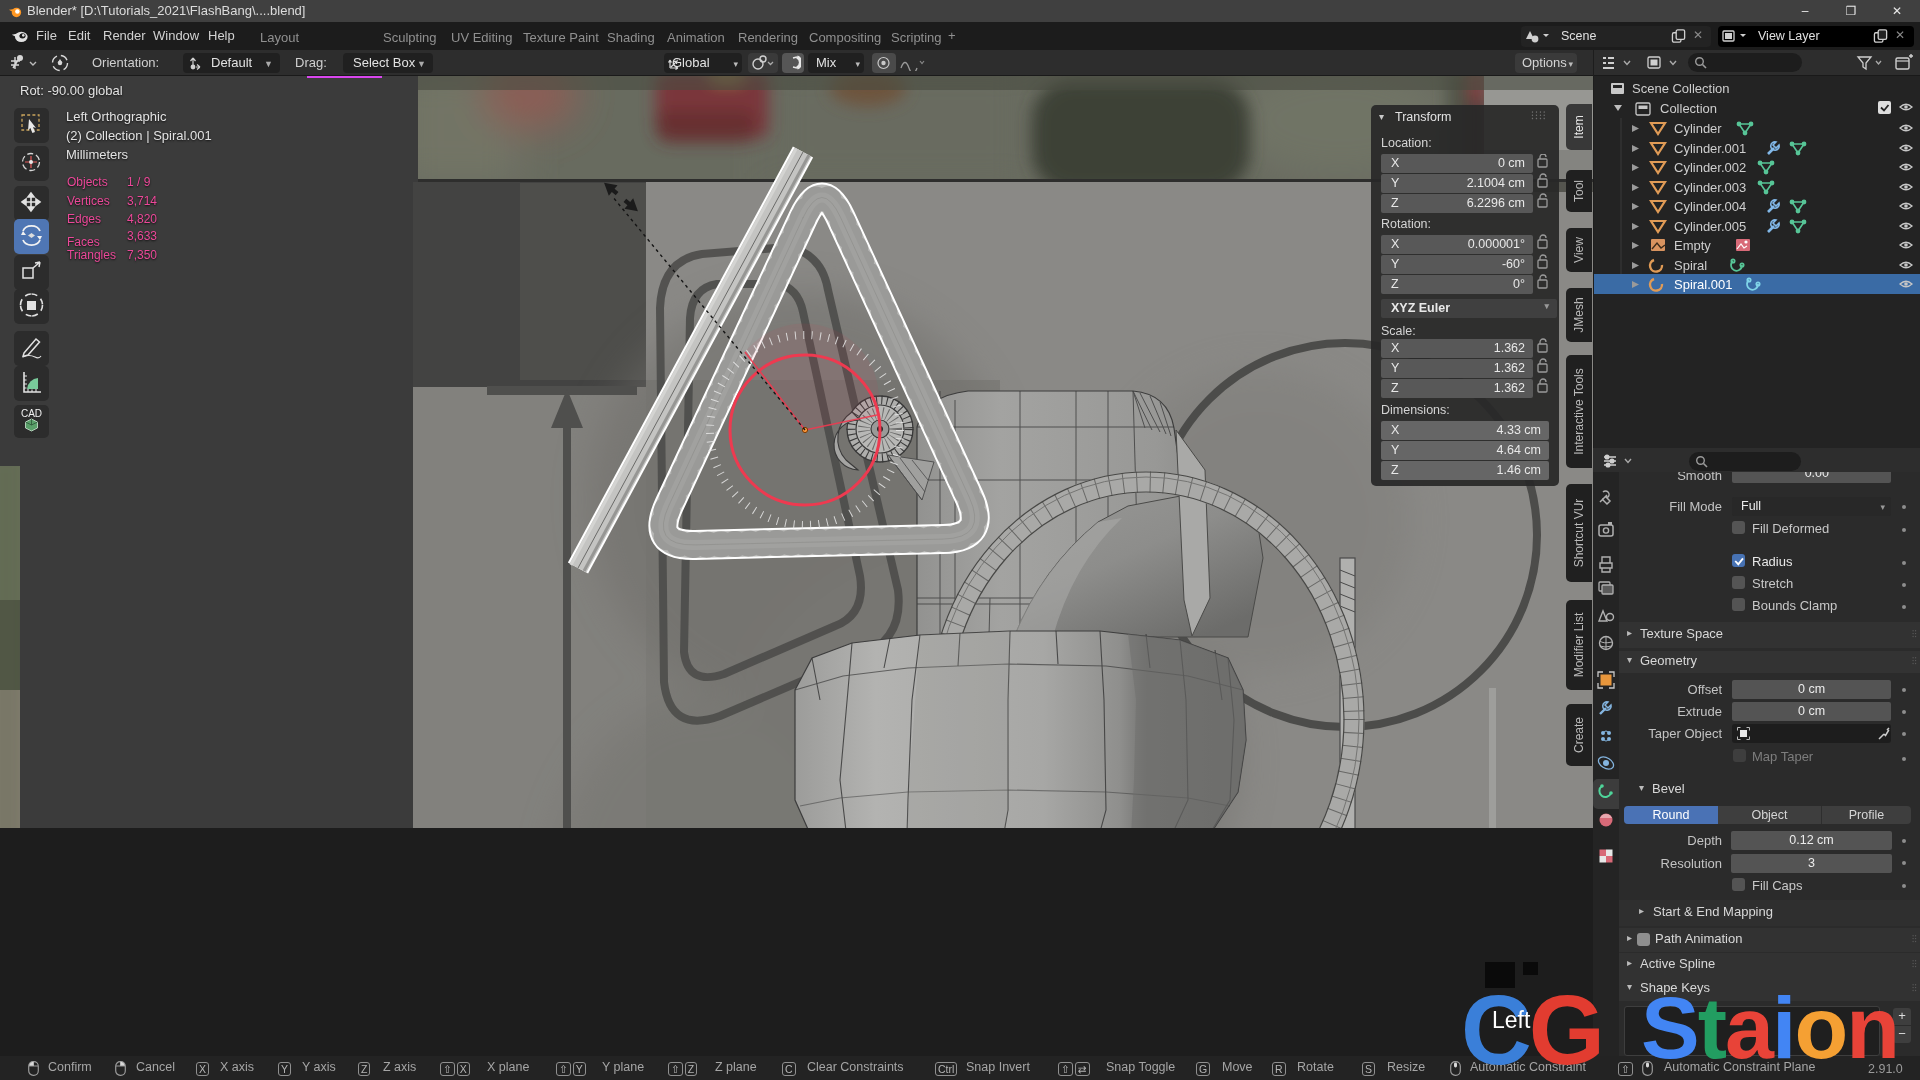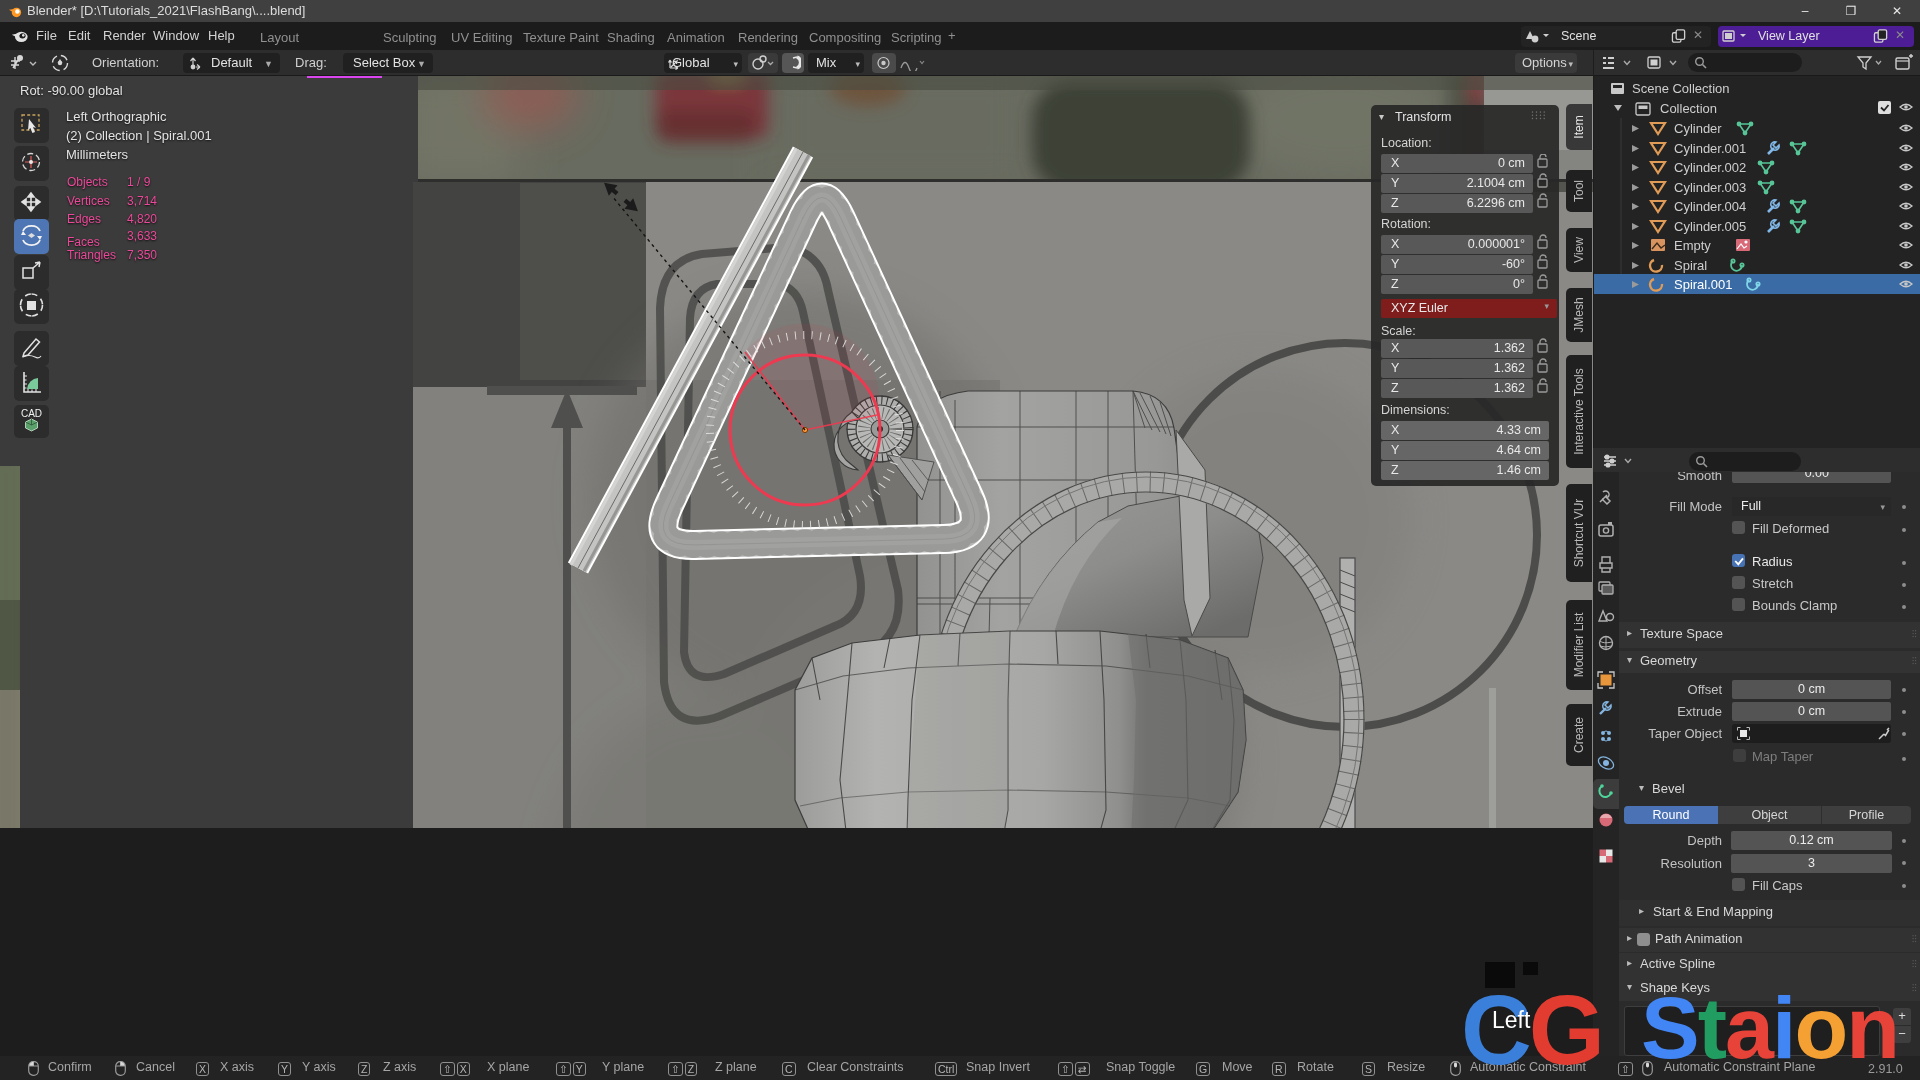--- a/index.html
+++ b/index.html
@@ -326,21 +326,21 @@
           <circle cx="10" cy="10" r="3.4" fill="#cfcfcf"></circle>
           <path d="M18 5 l3 3 l3 -3 z" fill="#cfcfcf"></path>
         </svg>
       <span class="abs" style="left:40px;top:3px;font-size:12.5px;color:#e0e0e0">Scene</span>
       <svg class="abs" style="left:150px;top:3px" width="16" height="15" viewBox="0 0 16 16">
           <rect x="1" y="4" width="9" height="10" rx="1.5" fill="none" stroke="#d0d0d0" stroke-width="1.4"></rect>
           <rect x="5" y="1" width="9" height="10" rx="1.5" fill="#232323" stroke="#d0d0d0" stroke-width="1.4"></rect>
         </svg>
       <span class="abs" style="left:172px;top:2px;color:#8a8a8a;font-size:12px">✕</span>
     </div>
-    <div class="abs" style="left:1718px;top:4px;width:196px;height:21px;background:#4c1d95;border-radius:4px;">
+    <div class="abs" style="left:1718px;top:4px;width:196px;height:21px;background:#000000;border-radius:4px;">
       <svg class="abs" style="left:4px;top:3px" width="26" height="15" viewBox="0 0 26 15">
           <rect x="1" y="2" width="11" height="10" rx="1" fill="none" stroke="#cfcfcf" stroke-width="1.3"></rect>
           <rect x="3" y="4" width="7" height="6" fill="#cfcfcf"></rect>
           <path d="M18 5 l3 3 l3 -3 z" fill="#cfcfcf"></path>
         </svg>
       <span class="abs" style="left:40px;top:3px;font-size:12.5px;color:#e0e0e0">View Layer</span>
       <svg class="abs" style="left:155px;top:3px" width="16" height="15" viewBox="0 0 16 16">
           <rect x="1" y="4" width="9" height="10" rx="1.5" fill="none" stroke="#d0d0d0" stroke-width="1.4"></rect>
           <rect x="5" y="1" width="9" height="10" rx="1.5" fill="#232323" stroke="#d0d0d0" stroke-width="1.4"></rect>
         </svg>
@@ -516,21 +516,21 @@
         <span class="val">0.000001°</span>
       </div>
     <div class="trow" style="top:150px">
         <span class="ax">Y</span>
         <span class="val">-60°</span>
       </div>
     <div class="trow" style="top:170px">
         <span class="ax">Z</span>
         <span class="val">0°</span>
       </div>
-    <div class="trow" style="top:194px;width:176px;background:#7f1d1d;">
+    <div class="trow" style="top:194px;width:176px;background:#404040;font-weight:bold;">
         <span class="ax">XYZ Euler</span>
         <span class="val" style="color:#999;font-size:9px">▾</span>
       </div>
     <span class="tsec" style="top:219px">Scale:</span>
     <div class="trow" style="top:234px">
         <span class="ax">X</span>
         <span class="val">1.362</span>
       </div>
     <div class="trow" style="top:254px">
         <span class="ax">Y</span>

